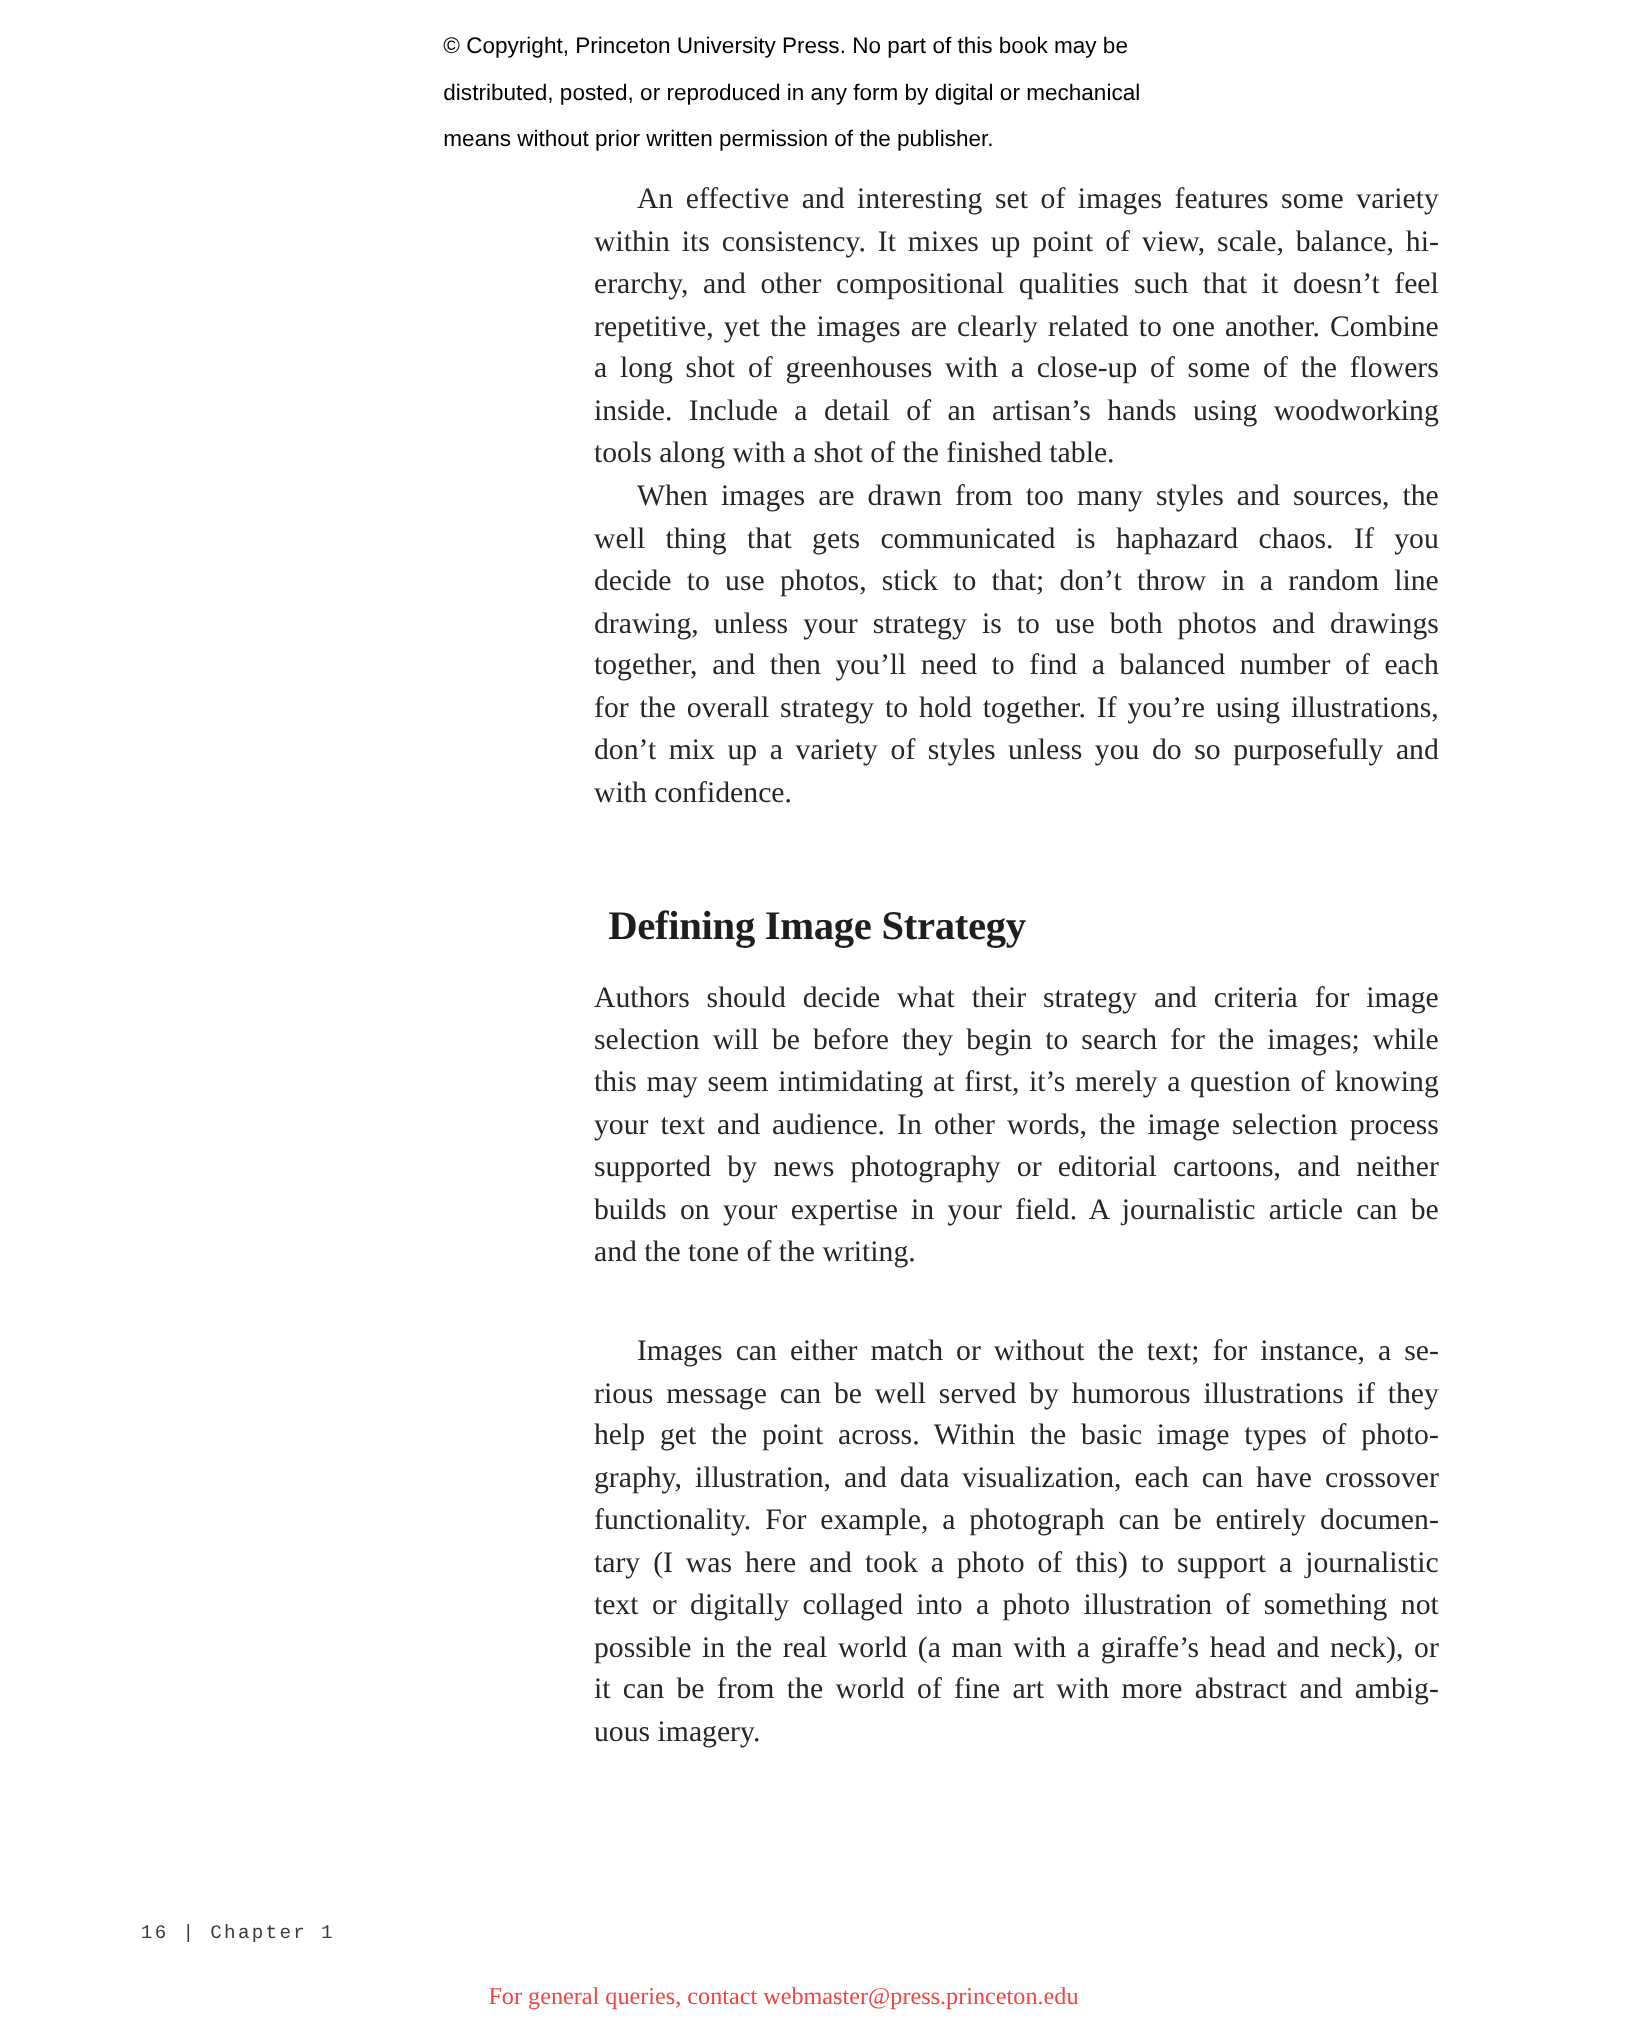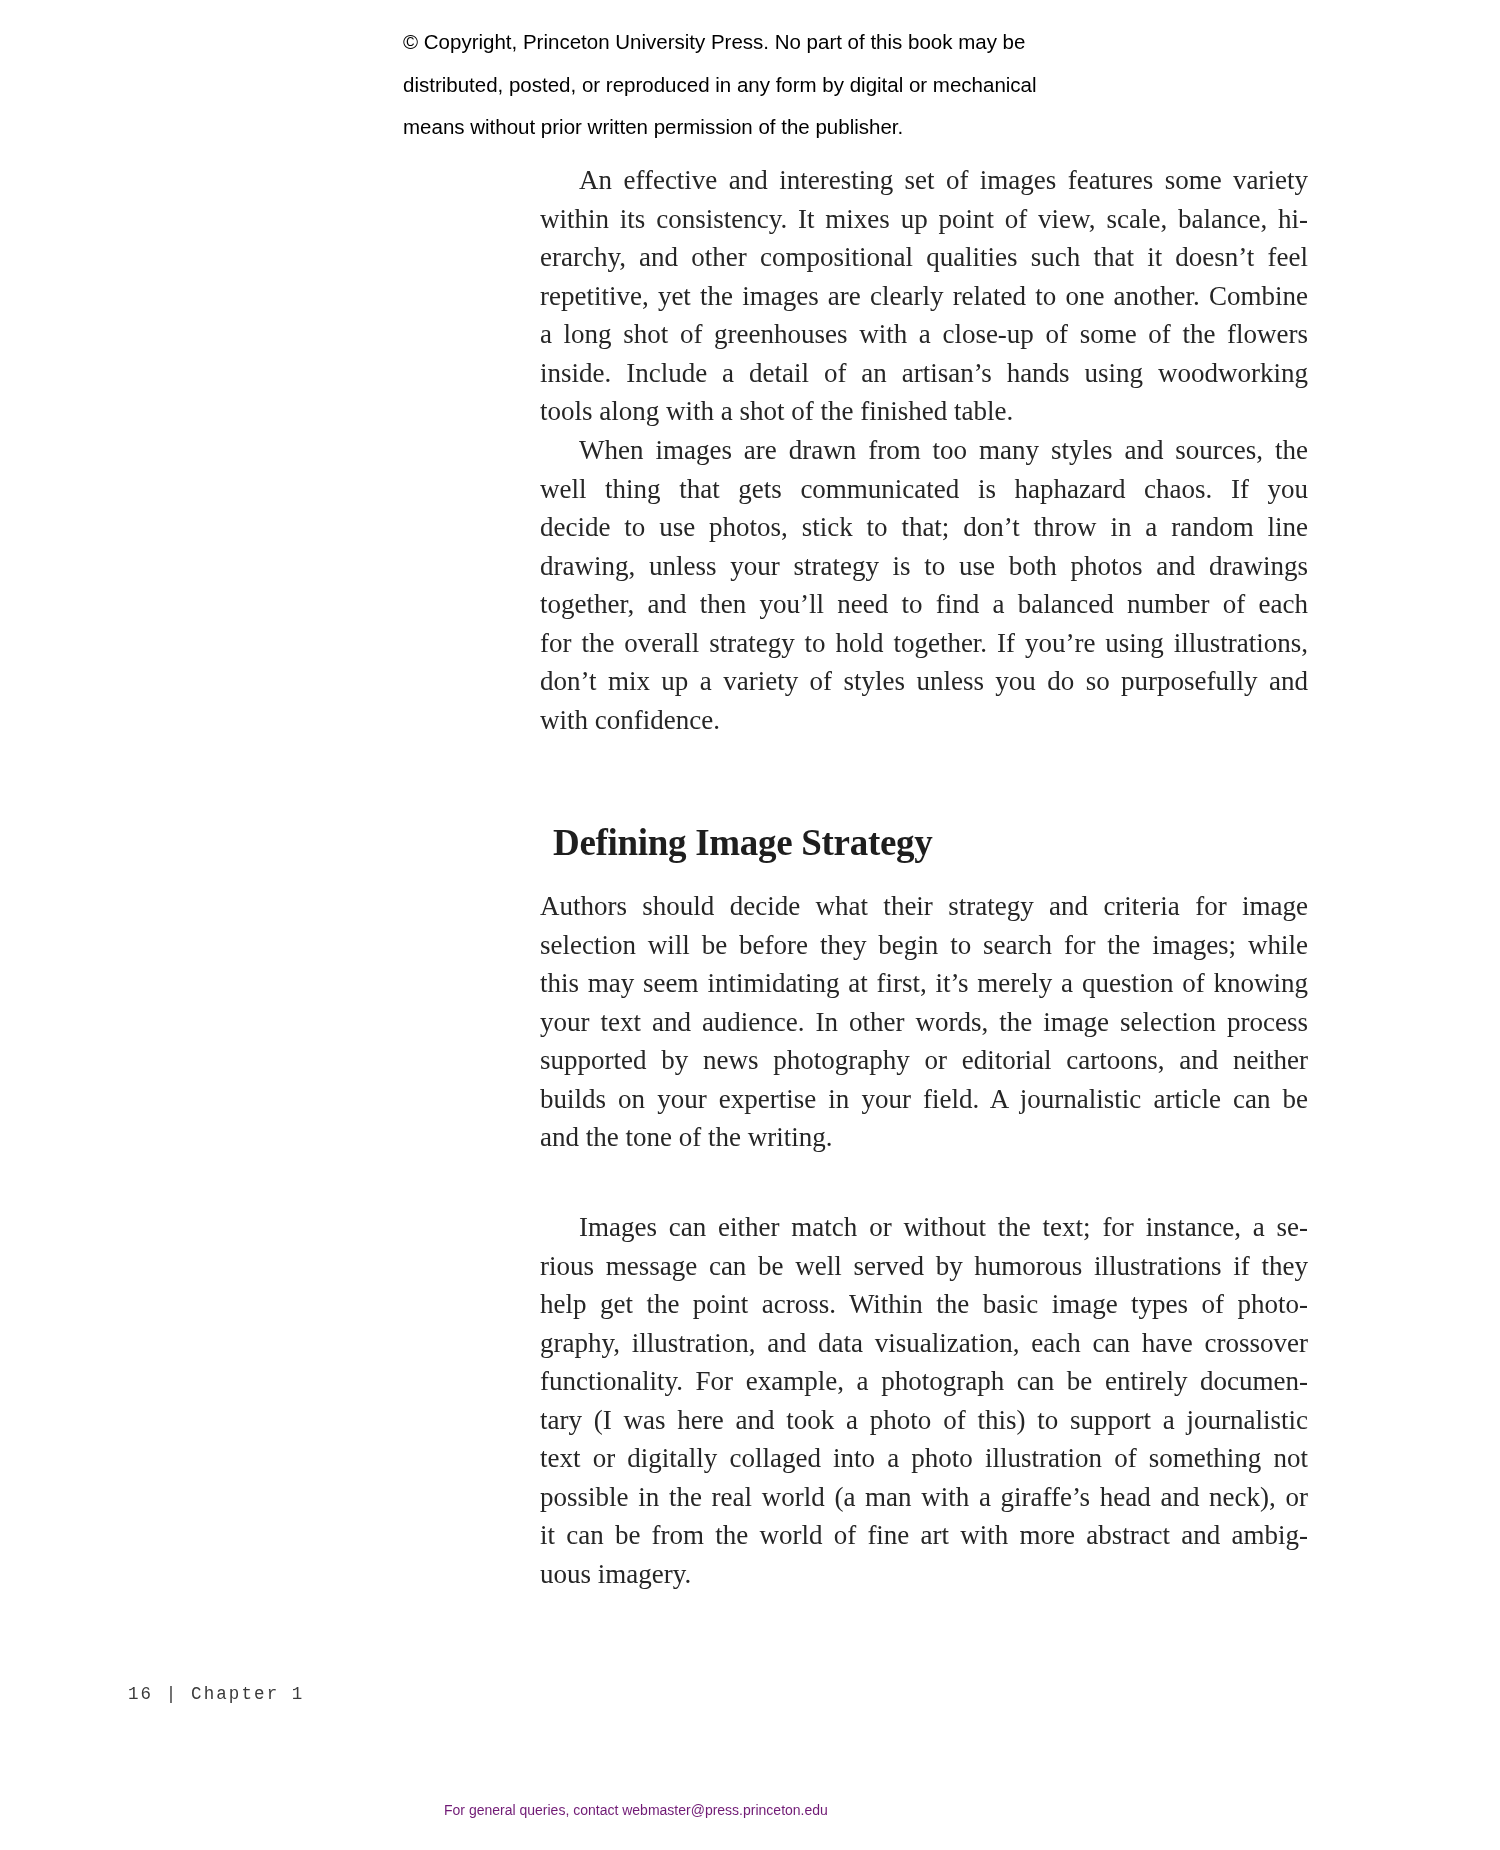--- a/index.html
+++ b/index.html
@@ -62,34 +62,34 @@
     font-weight: bold;
     font-size: 37px;
     line-height: 50px;
     color: #1e1e1e;
     white-space: nowrap;
     letter-spacing: -0.3px;
   }
   .folio {
     position: absolute;
     left: 128px;
-    top: 1684px;
+    top: 1748px;
     font-family: "Liberation Mono", monospace;
     font-size: 17.5px;
     letter-spacing: 2.1px;
     color: #3a3a3a;
     white-space: nowrap;
   }
   .footer {
     position: absolute;
     left: 444px;
     top: 1802px;
-    font-family: Liberation Sans, sans-serif;
-    font-size: 14px;
-    color: #701a75;
+    font-family: Liberation Serif, serif;
+    font-size: 22px;
+    color: #ef4444;
     white-space: nowrap;
   }
 </style>
 </head>
 <body>
 
 <div class="copyright">
   <span class="cline">© Copyright, Princeton University Press. No part of this book may be</span>
   <span class="cline">distributed, posted, or reproduced in any form by digital or mechanical</span>
   <span class="cline">means without prior written permission of the publisher.</span>

